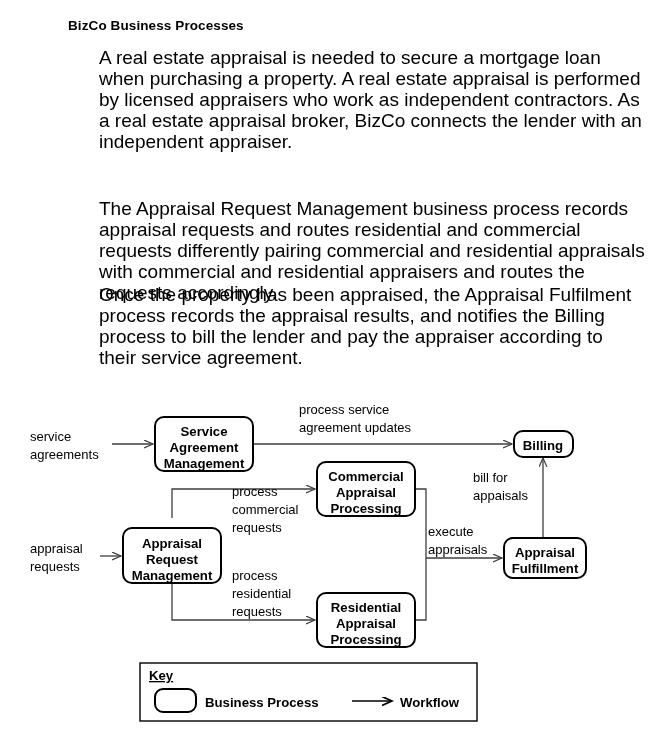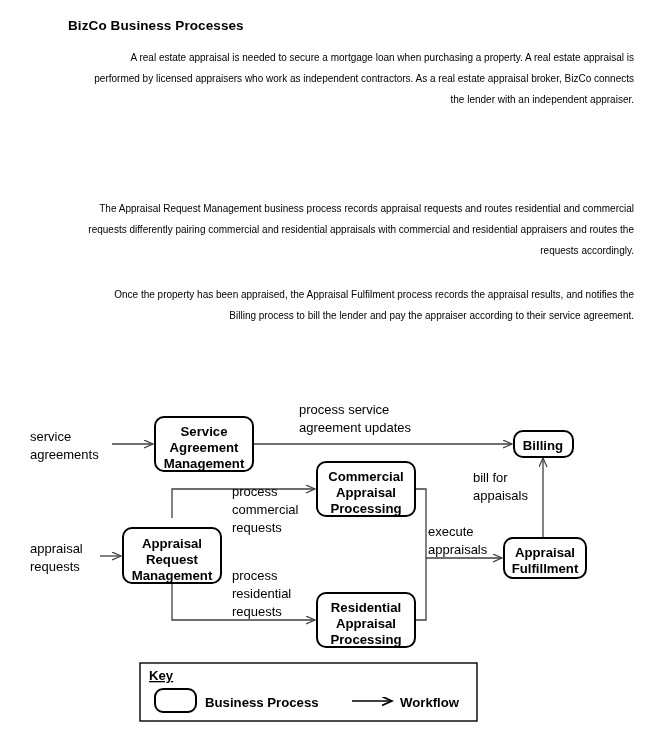--- a/index.html
+++ b/index.html
@@ -23,25 +23,24 @@
   .doc-title {
     position: absolute;
     left: 68px;
     top: 18px;
     font-size: 13.5px;
     font-weight: bold;
     letter-spacing: 0.1px;
   }
   .prose {
     position: absolute;
-    left: 88px;
+    left: 99px;
     width: 546px;
-    font-size: 10px;
+    font-size: 19px;
     line-height: 21px;
-    text-align: right;
   }
   #para-0 { top: 47px; }
   #para-1 { top: 133px; }
   #para-2 { top: 198px; }
   #para-3 { top: 284px; }
 
   #diagram {
     position: absolute;
     left: 0;
     top: 390px;

